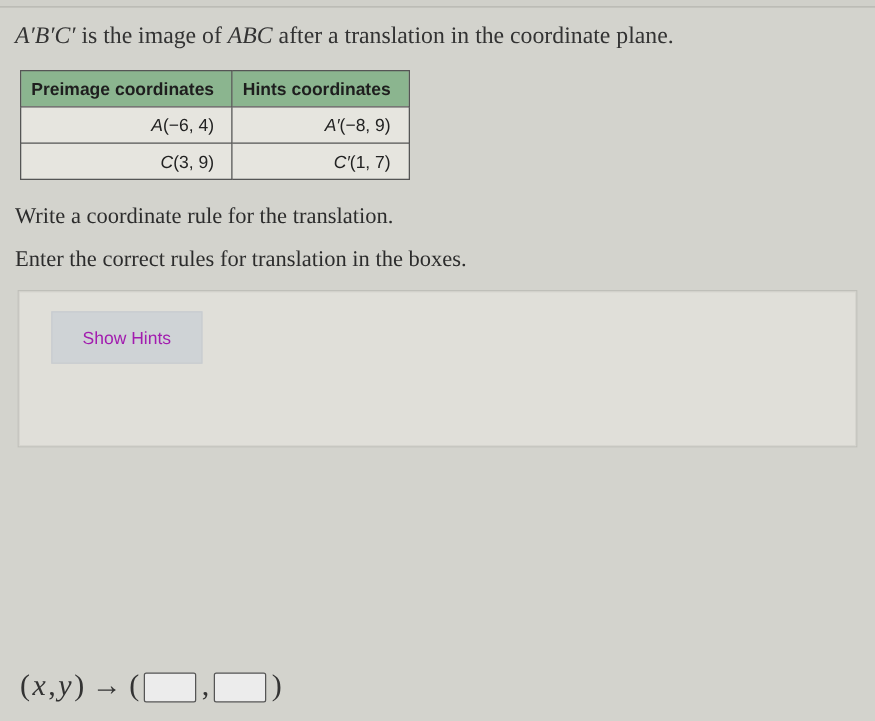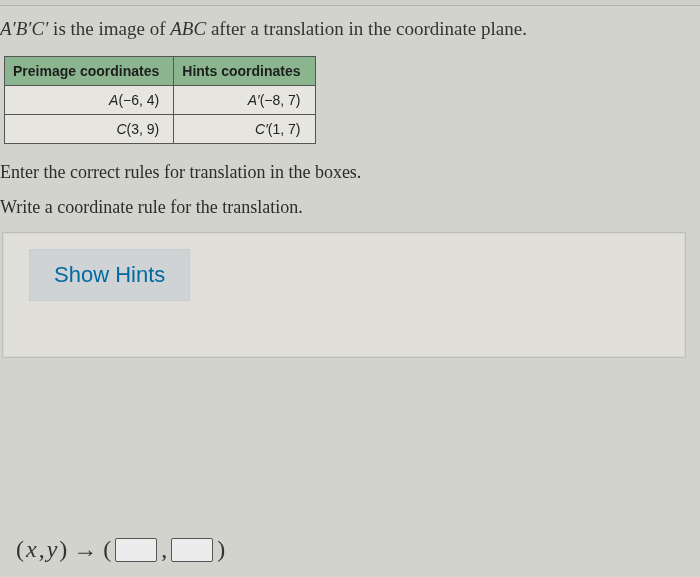--- a/index.html
+++ b/index.html
@@ -16,21 +16,21 @@
     background: #d3d3cd;
     position: relative;
     padding: 0;
   }
   .topbar {
     height: 6px;
     width: 100%;
     background: #d0d0ca;
     border-bottom: 1px solid #b5b5b0;
   }
-  .content { padding: 8px 12px 0 0; }
+  .content { padding: 8px 12px 0 12px; }
   .intro {
     font-size: 19px;
     line-height: 1.35;
     margin: 2px 0 14px 0;
     color: #333;
   }
   .math-i { font-style: italic; font-family: 'Times New Roman', serif; }
   table.coords {
     border-collapse: collapse;
     margin: 0 0 18px 4px;
@@ -65,22 +65,22 @@
     height: 126px;
     padding: 16px 0 0 26px;
     box-shadow: inset 0 0 0 1px #d6d5cf;
   }
   .show-hints {
     display: inline-block;
     background: #cfd3d6;
     border: 1px solid #c8cccf;
     padding: 12px 24px;
     font-family: Arial, Helvetica, sans-serif;
-    font-size: 22px;
-    color: #0369a1;
+    font-size: 14px;
+    color: #a21caf;
     cursor: pointer;
   }
   .rule {
     position: absolute;
     left: 16px;
     bottom: 14px;
     font-size: 24px;
     font-family: 'Times New Roman', serif;
     color: #333;
     display: flex;
@@ -111,31 +111,31 @@
     </p>
 
     <table class="coords">
       <tbody>
           <tr>
         <th>Preimage coordinates</th>
         <th>Hints coordinates</th>
       </tr>
       <tr>
         <td><span class="cell-label">A</span><span>(−6, 4)</span></td>
-        <td><span class="cell-label">A′</span><span>(−8, 7)</span></td>
+        <td><span class="cell-label">A′</span><span>(−8, 9)</span></td>
       </tr>
       <tr>
         <td><span class="cell-label">C</span><span>(3, 9)</span></td>
         <td><span class="cell-label">C′</span><span>(1, 7)</span></td>
       </tr>
     </tbody>
       </table>
 
+    <p class="instr">Write a coordinate rule for the translation.</p>
     <p class="instr">Enter the correct rules for translation in the boxes.</p>
-    <p class="instr">Write a coordinate rule for the translation.</p>
 
     <div class="hint-box">
       <div class="show-hints">Show Hints</div>
     </div>
 
   </div>
 
   <div class="rule">
     <span>(</span>
     <span class="mi">x</span>

